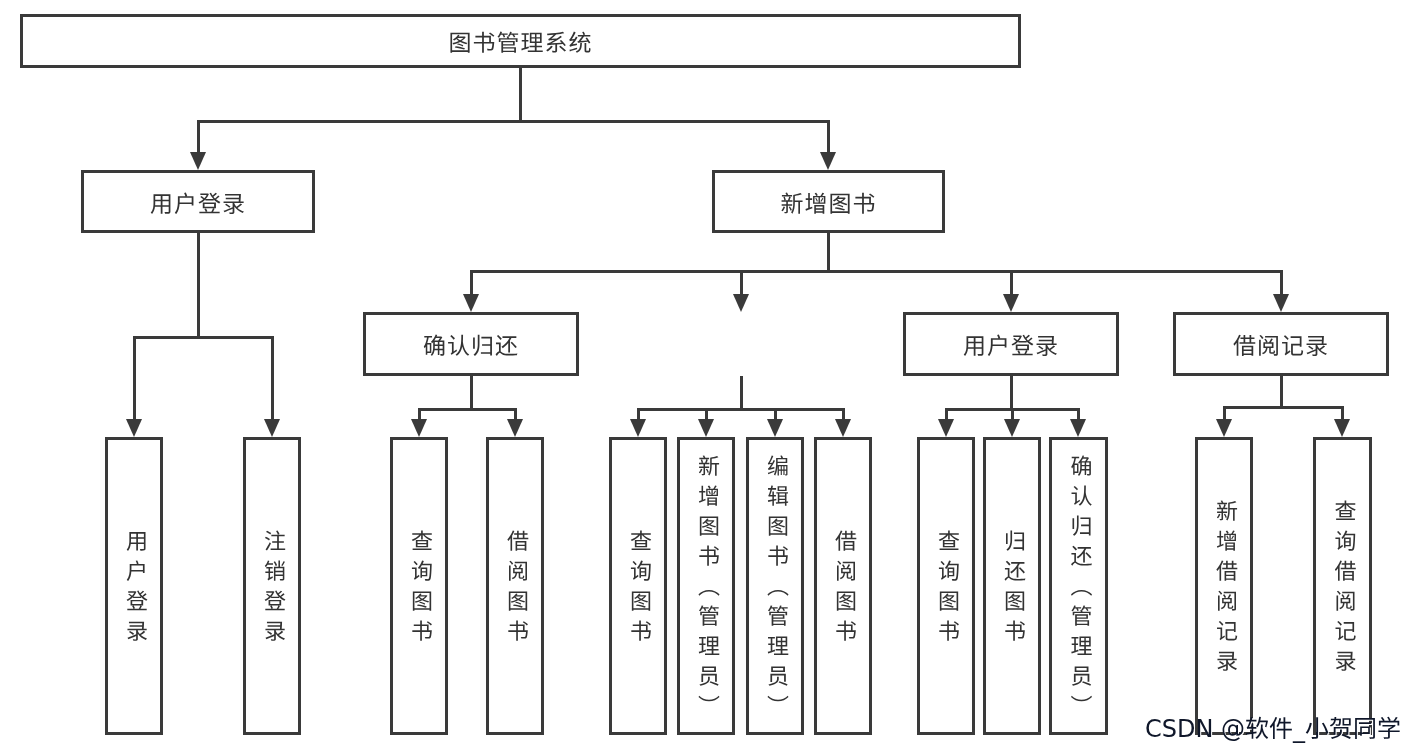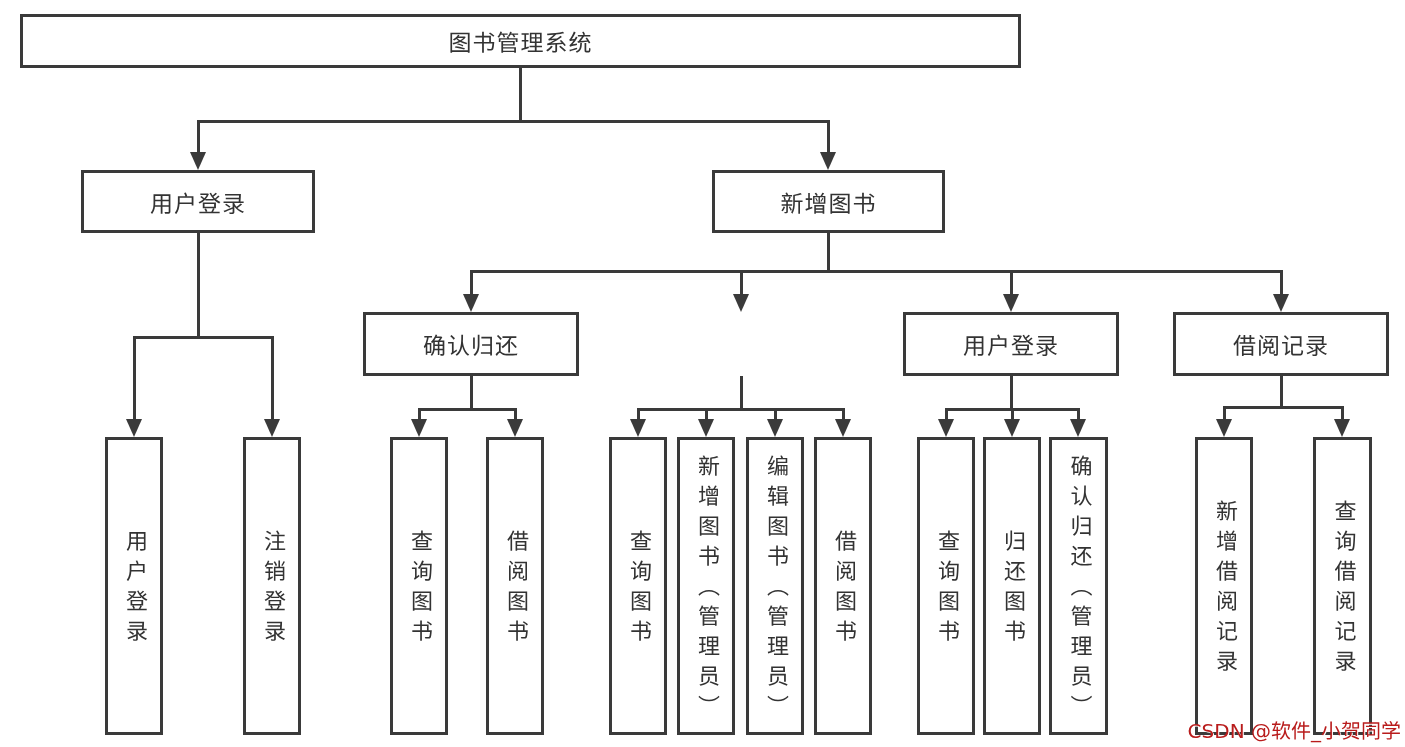--- a/index.html
+++ b/index.html
@@ -59,22 +59,22 @@
     width: 0;
     height: 0;
     border-left: 8px solid transparent;
     border-right: 8px solid transparent;
     border-top: 18px solid #3a3a3a;
   }
   .watermark {
     position: absolute;
     right: 4px;
     bottom: 3px;
-    font-size: 20px;
-    color: #b91c1c;
+    font-size: 24px;
+    color: #0f172a;
     text-shadow: 1px 1px 0 #ffffff;
     white-space: nowrap;
     text-align: right;
   }
 </style>
 </head>
 <body>
 
 <div class="canvas">
 

